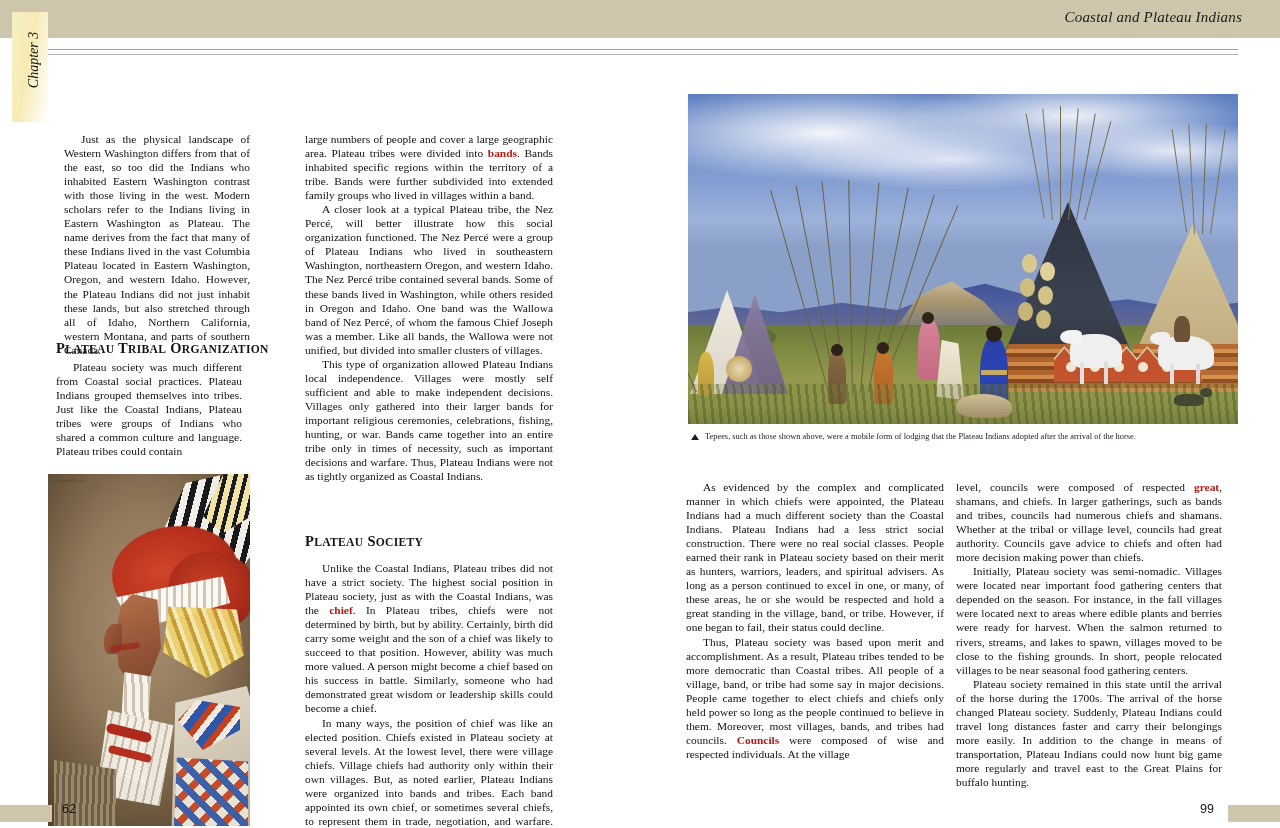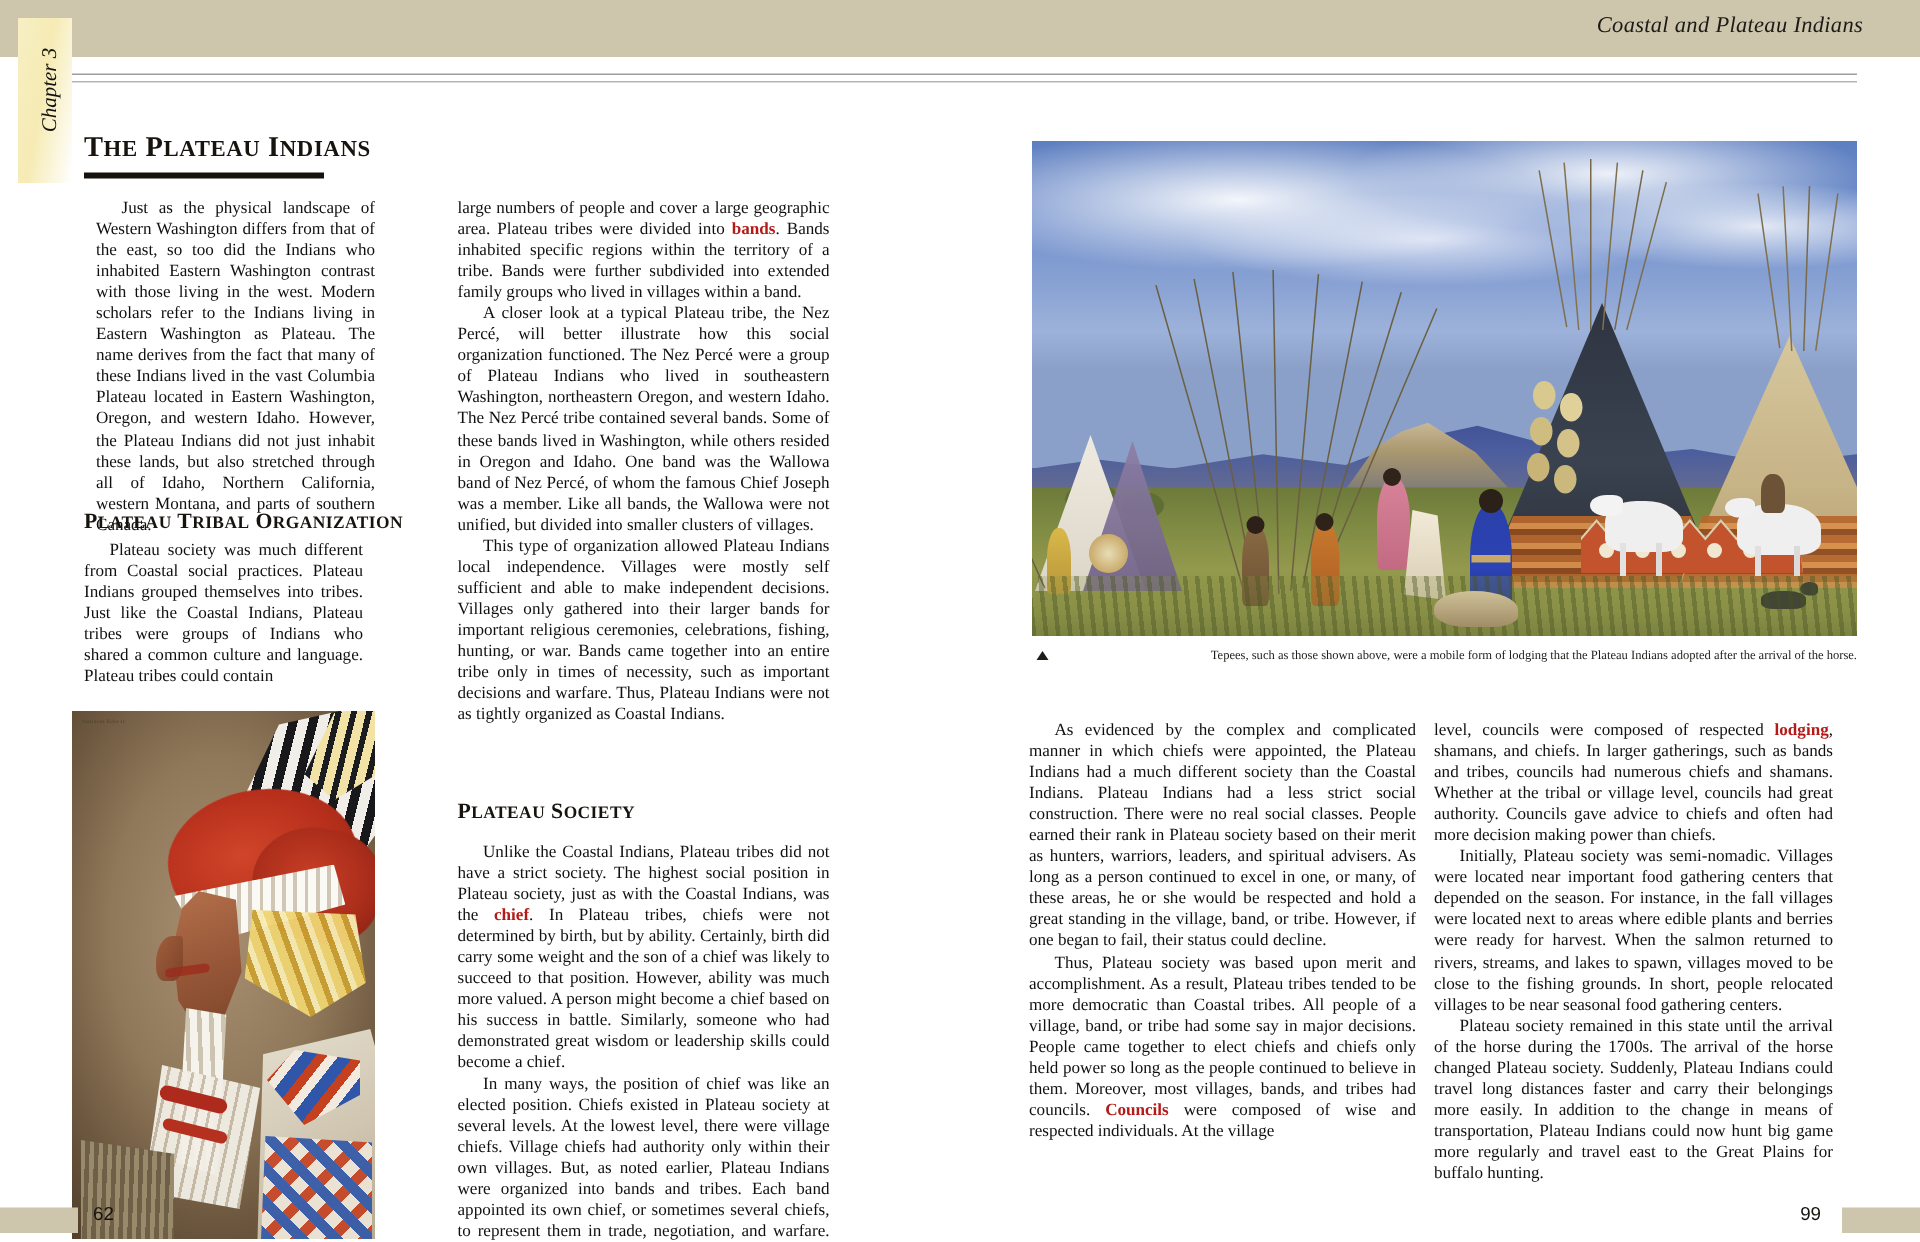--- a/index.html
+++ b/index.html
@@ -71,21 +71,21 @@
   .col p { text-indent: 17px; margin: 0; }
   .col p.noind { text-indent: 0; }
   .kw { color: #b41a17; font-weight: bold; }
 
   
   .fig { position: absolute; }
   .fig-frame { position: relative; overflow: hidden; background:#6a6a6a; }
   .caption {
     font-family: "Liberation Serif", serif;
     font-size: 8.4px; line-height: 10.6px; color: #201d19;
-    position: relative; padding-left: 17px; text-align: right;
+    position: relative; padding-left: 17px;
   }
   .caption .tri {
     position: absolute; left: 3px; top: 1.5px;
     width: 0; height: 0;
     border-left: 4.3px solid transparent;
     border-right: 4.3px solid transparent;
     border-bottom: 6.6px solid #201d19;
   }
 
   
@@ -143,24 +143,20 @@
 
   <div class="chapter-tab">
     <span>Chapter 3</span>
   </div>
 
   <div class="rule-a"></div>
   <div class="rule-b"></div>
 
   <div class="page-left">
 
-    <div style="position:absolute;left:56px;top:32px;">
-      <div class="head-major"><span style="font-size:1em">T</span><span style="font-size:0.80em">HE</span> <span style="font-size:1em">P</span><span style="font-size:0.80em">LATEAU</span> <span style="font-size:1em">I</span><span style="font-size:0.80em">NDIANS</span></div>
-      <div class="head-rule"></div>
-    </div>
 
     <div class="col" style="left:64px; top:76px; width:186px;">
       <p>Just as the physical landscape of Western Washington differs from that of the east, so too did the Indians who inhabited Eastern Washington contrast with those living in the west. Modern scholars refer to the Indians living in Eastern Washington as Plateau. The name derives from the fact that many of these Indians lived in the vast Columbia Plateau located in Eastern Washington, Oregon, and western Idaho. However, the Plateau Indians did not just inhabit these lands, but also stretched through all of Idaho, Northern California, western Montana, and parts of southern Canada.</p>
     </div>
 
     <div style="position:absolute;left:56px;top:284px;">
       <div class="head-minor"><span style="font-size:1em">P</span><span style="font-size:0.80em">LATEAU</span> <span style="font-size:1em">T</span><span style="font-size:0.80em">RIBAL</span> <span style="font-size:1em">O</span><span style="font-size:0.80em">RGANIZATION</span></div>
     </div>
 
     <div class="col" style="left:56px; top:304px; width:186px;">
@@ -368,21 +364,21 @@
         <span>Tepees, such as those shown above, were a mobile form of lodging that the Plateau Indians adopted after the arrival of the horse.</span>
       </div>
     </div>
 
     <div class="col" style="left:46px; top:424px; width:258px;">
       <p>As evidenced by the complex and complicated manner in which chiefs were appointed, the Plateau Indians had a much different society than the Coastal Indians. Plateau Indians had a less strict social construction. There were no real social classes. People earned their rank in Plateau society based on their merit as hunters, warriors, leaders, and spiritual advisers. As long as a person continued to excel in one, or many, of these areas, he or she would be respected and hold a great standing in the village, band, or tribe. However, if one began to fail, their status could decline.</p>
       <p><span>Thus, Plateau society was based upon merit and accomplishment. As a result, Plateau tribes tended to be more democratic than Coastal tribes. All people of a village, band, or tribe had some say in major decisions. People came together to elect chiefs and chiefs only held power so long as the people continued to believe in them. Moreover, most villages, bands, and tribes had councils. </span><span class="kw">Councils</span><span> were composed of wise and respected individuals. At the village</span></p>
     </div>
 
     <div class="col" style="left:316px; top:424px; width:266px;">
-      <p class="noind"><span>level, councils were composed of respected </span><span class="kw">lodging</span><span>, shamans, and chiefs. In larger gatherings, such as bands and tribes, councils had numerous chiefs and shamans. Whether at the tribal or village level, councils had great authority. Councils gave advice to chiefs and often had more decision making power than chiefs.</span></p>
+      <p class="noind"><span>level, councils were composed of respected </span><span class="kw">great</span><span>, shamans, and chiefs. In larger gatherings, such as bands and tribes, councils had numerous chiefs and shamans. Whether at the tribal or village level, councils had great authority. Councils gave advice to chiefs and often had more decision making power than chiefs.</span></p>
       <p>Initially, Plateau society was semi-nomadic. Villages were located near important food gathering centers that depended on the season. For instance, in the fall villages were located next to areas where edible plants and berries were ready for harvest. When the salmon returned to rivers, streams, and lakes to spawn, villages moved to be close to the fishing grounds. In short, people relocated villages to be near seasonal food gathering centers.</p>
       <p>Plateau society remained in this state until the arrival of the horse during the 1700s. The arrival of the horse changed Plateau society. Suddenly, Plateau Indians could travel long distances faster and carry their belongings more easily. In addition to the change in means of transportation, Plateau Indians could now hunt big game more regularly and travel east to the Great Plains for buffalo hunting.</p>
     </div>
 
     <div class="folio-block" style="right:0px;"></div>
     <div class="folio" style="right:66px;">99</div>
   </div>
 
 </div>
 

